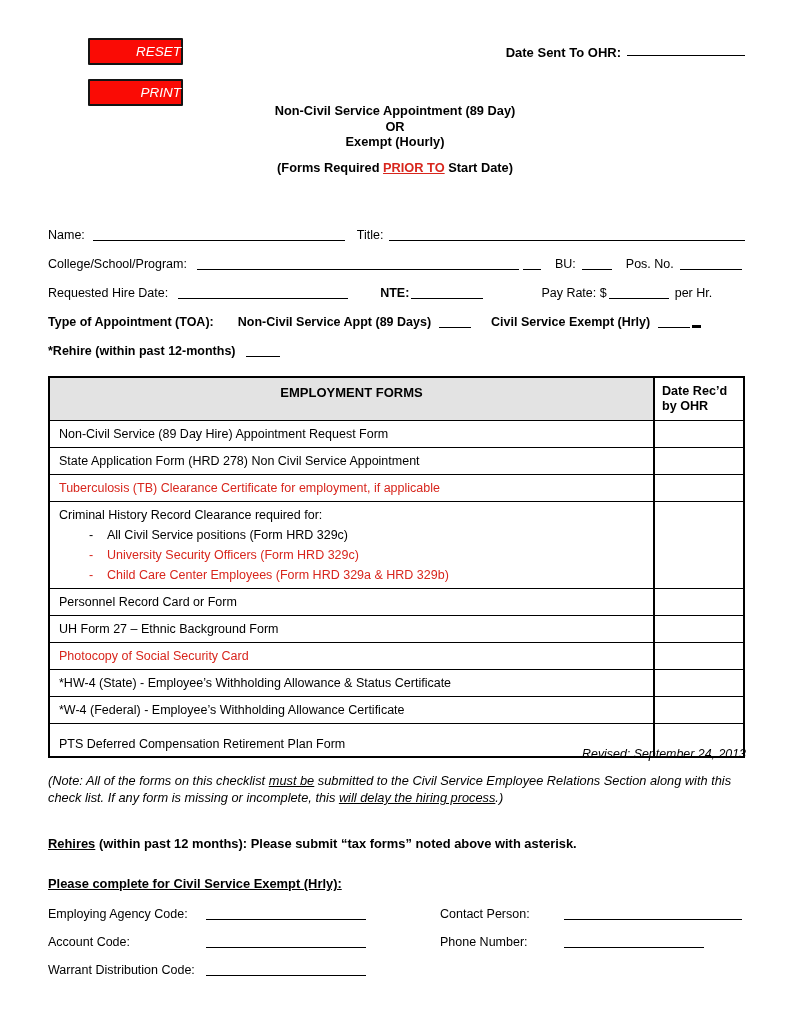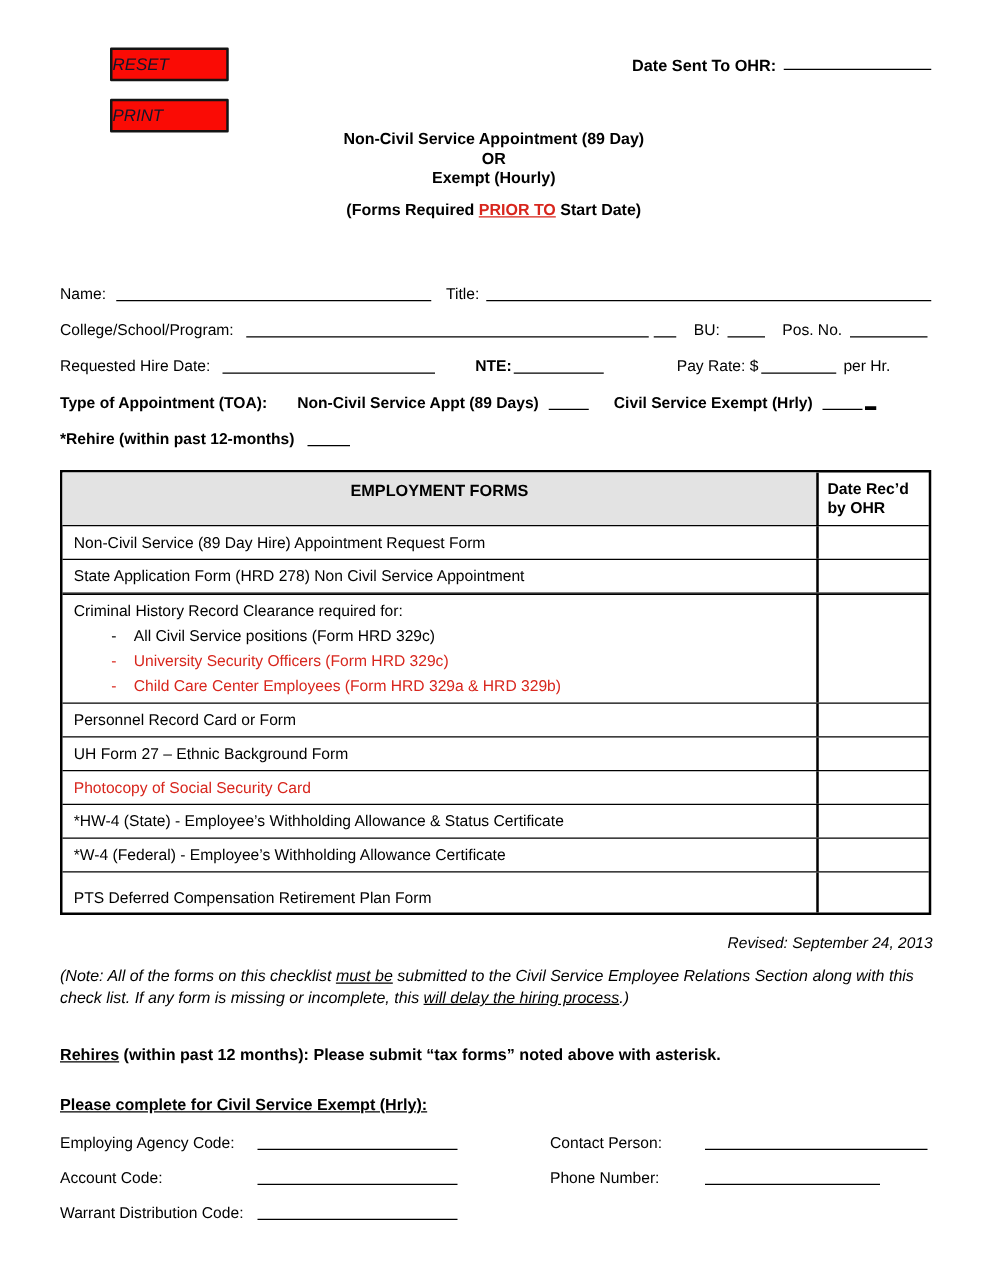--- a/index.html
+++ b/index.html
@@ -11,22 +11,22 @@
   }
   .b { font-weight:bold; }
   .red { color:#d8261d; }
   .u { text-decoration:underline; }
   .fl { display:inline-block; height:12px; border-bottom:1.5px solid #000; margin-bottom:1px; }
 
   
   .btn-stack { position:absolute; top:38px; left:88px; }
   .btn {
     display:block; width:95px; height:27px; background:#fa0b05;
-    border:2px solid #141414; color:#0f172a; font-family:"Liberation Sans",sans-serif;
-    font-style:italic; font-size:13.5px; text-align:left; line-height:22px;
+    border:2px solid #141414; color:#ffffff; font-family:"Liberation Sans",sans-serif;
+    font-style:italic; font-size:13.5px; text-align:right; line-height:22px;
     cursor:pointer; border-radius:1px;
   }
   .btn + .btn { margin-top:14px; }
   .date-sent { position:absolute; top:44px; right:45px; font-weight:bold; font-size:13px; }
   .date-sent .fl { width:118px; margin-left:6px; }
   .doc-title { position:absolute; top:64px; left:0; width:100%; text-align:center;
     font-size:15.5px; font-weight:bold; letter-spacing:.2px; }
   .subtitle { position:absolute; top:103px; left:0; width:100%; text-align:center;
     font-weight:bold; font-size:12.8px; line-height:15.5px; }
   .forms-req { position:absolute; top:160px; left:0; width:100%; text-align:center;
@@ -145,20 +145,21 @@
 
     <div class="trow">
       <div class="tc-main">Non-Civil Service (89 Day Hire) Appointment Request Form</div>
       <div class="tc-date"></div>
     </div>
     <div class="trow">
       <div class="tc-main">State Application Form (HRD 278) Non Civil Service Appointment</div>
       <div class="tc-date"></div>
     </div>
     <div class="trow">
+      <div class="tc-main red">Tuberculosis (TB) Clearance Certificate for employment, if applicable</div>
       <div class="tc-date"></div>
     </div>
     <div class="trow">
       <div class="tc-main">
         <div>Criminal History Record Clearance required for:</div>
         <div class="subrow">
           <span class="dash">-</span><span>All Civil Service positions (Form HRD 329c)</span>
         </div>
         <div class="subrow red">
           <span class="dash">-</span><span>University Security Officers (Form HRD 329c)</span>

